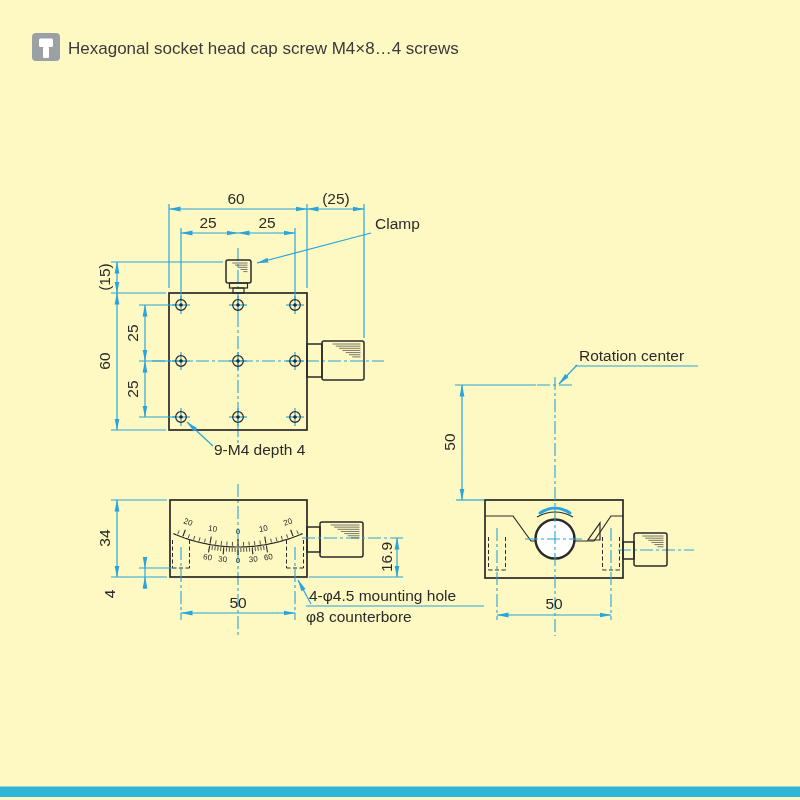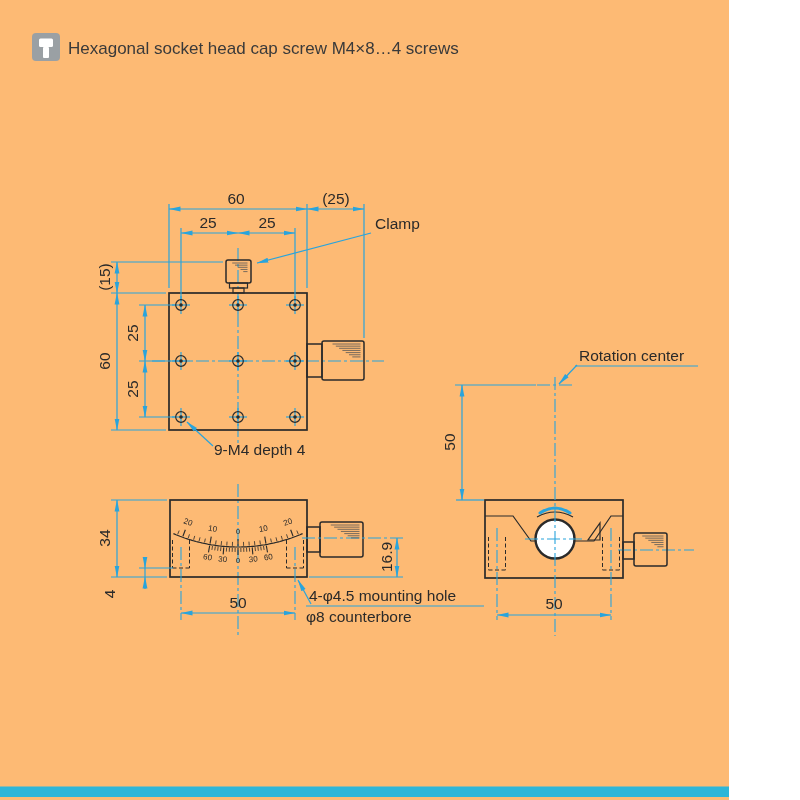--- a/index.html
+++ b/index.html
@@ -1,19 +1,19 @@
 <!DOCTYPE html>
 <html style="--cyan: #29a4dc; --ink: #2a2a2a; --icon: #9aa0a4; --footer: #2eb6d8;"><head>
 <meta charset="utf-8">
 <style>
   :root{
     --cyan:#29a4dc; --ink:#2a2a2a; --footer:#2eb6d8; --icon:#9aa0a4;
   }
   html,body{margin:0;padding:0;background:#fff;}
-  .stage{position:relative;width:729px;height:800px;background:#fdba74;overflow:hidden;}
+  .stage{position:relative;width:800px;height:800px;background:#fef9c3;overflow:hidden;}
   svg{display:block;}
   text{font-family:"Liberation Sans","DejaVu Sans",sans-serif;fill:var(--ink);}
   .hdr{font-size:17px;fill:#3a3a3a;}
   .t15{font-size:15.5px;}
   .t15c{font-size:15.5px;text-anchor:middle;}
   .scale-num{font-size:8px;text-anchor:middle;}
   .blk{stroke:var(--ink);stroke-width:1.7;fill:none;stroke-linejoin:miter;}
   .blk2{stroke:var(--ink);stroke-width:1.5;fill:none;}
   .blkt{stroke:var(--ink);stroke-width:1.2;fill:none;}
   .circ{stroke:var(--ink);stroke-width:2.4;fill:#fff;}

